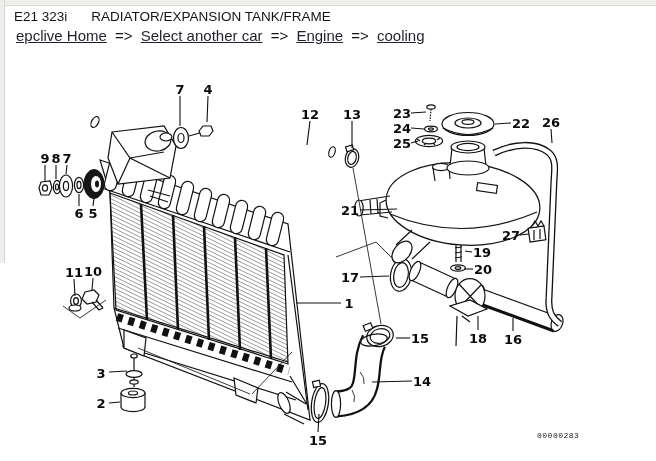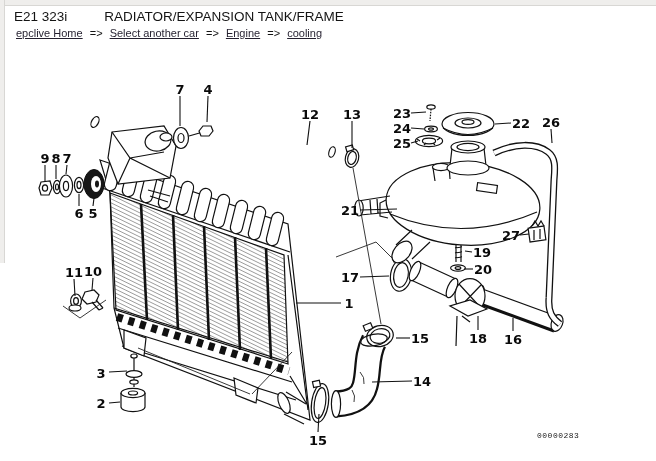--- a/index.html
+++ b/index.html
@@ -3,22 +3,22 @@
 <meta charset="utf-8">
 <style>
   html,body{margin:0;padding:0;background:#ffffff;}
   .page{position:relative;width:656px;height:461px;background:#ffffff;overflow:hidden;
         font-family:"Liberation Sans",sans-serif;}
   .frame-top{position:absolute;left:0;top:0;width:656px;height:5px;background:#efeeec;
              border-bottom:1px solid #d8d7d4;}
   .frame-left{position:absolute;left:0;top:0;width:4px;height:263px;background:#efeeec;
               border-right:1px solid #d8d7d4;}
   .hdr{position:absolute;left:14px;top:9px;font-size:13.5px;color:#141414;white-space:nowrap;}
-  .hdr .section{margin-left:37px;}
-  .crumbs{position:absolute;left:16px;top:27px;font-size:11px;color:#141414;white-space:nowrap;}
+  .hdr .section{margin-left:24px;}
+  .crumbs{position:absolute;left:16px;top:27px;font-size:15px;color:#141414;white-space:nowrap;}
   .crumbs a{color:#231f2e;text-decoration:underline;cursor:pointer;}
   .crumbs .sep{margin:0 4px;color:#141414;}
   svg.diagram{position:absolute;left:0;top:0;}
   .ln{stroke:#111;fill:none;stroke-width:1.2;}
   .lnw{stroke:#111;fill:#fff;stroke-width:1.2;}
   .thick{stroke:#111;fill:none;stroke-width:2.6;}
   .guide{stroke:#222;fill:none;stroke-width:0.9;}
   .callout{font:bold 13px "DejaVu Sans",sans-serif;fill:#0a0a0a;}
   .leader{stroke:#111;stroke-width:1.1;}
   .code{position:absolute;left:537px;top:431px;font-size:8px;color:#222;

